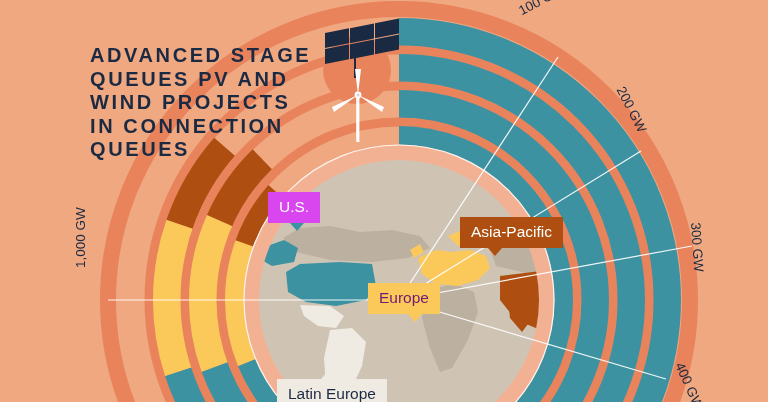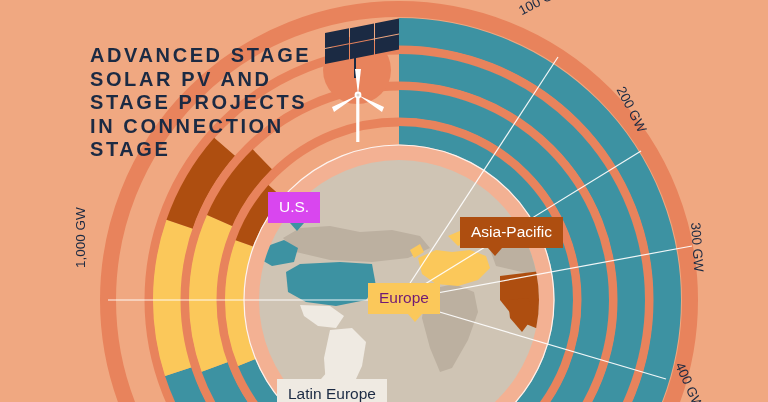--- a/index.html
+++ b/index.html
@@ -182,24 +182,24 @@
         <path d="M0,0 L-26,12 L-24,17 Z" fill="#FFFFFF"></path>
         <path d="M0,0 L26,12 L24,17 Z" fill="#FFFFFF"></path>
         <circle cx="0" cy="0" r="3.4" fill="#FFFFFF"></circle>
         <circle cx="0" cy="0" r="1.5" fill="#D9D2CA"></circle>
       </g>
     </g>
   </svg>
 
   <div id="title-block">
     <div class="tline">ADVANCED STAGE</div>
-    <div class="tline">SOLAR PV AND</div>
-    <div class="tline">STAGE PROJECTS</div>
+    <div class="tline">QUEUES PV AND</div>
+    <div class="tline">WIND PROJECTS</div>
     <div class="tline">IN CONNECTION</div>
-    <div class="tline">STAGE</div>
+    <div class="tline">QUEUES</div>
   </div>
 
   <div class="badge" id="badge-us">
     <span>U.S.</span>
     <span class="tail"></span>
   </div>
 
   <div class="badge" id="badge-asia">
     <span>Asia-Pacific</span>
     <span class="tail"></span>

